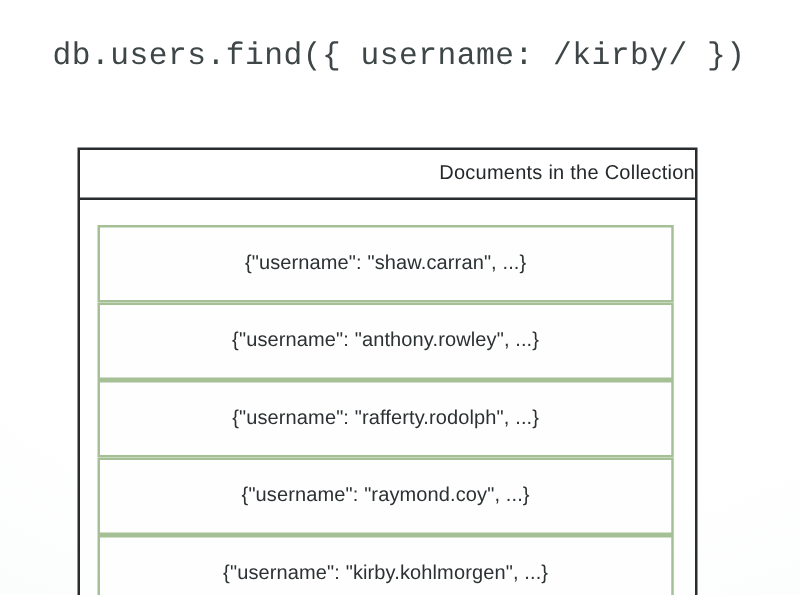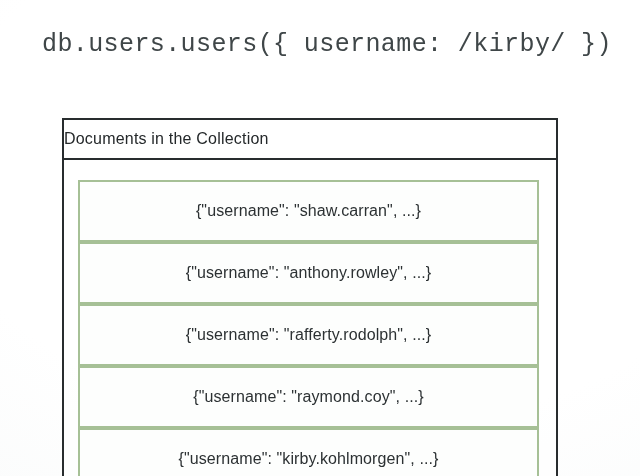--- a/index.html
+++ b/index.html
@@ -37,21 +37,21 @@
     box-sizing: border-box;
     border: 2px solid var(--box-border, #282c2e);
     background: rgba(255, 255, 255, 0.35);
   }
 
   .box-header {
     height: 38px;
     border-bottom: 2px solid var(--box-border, #282c2e);
     display: flex;
     align-items: center;
-    justify-content: flex-start;
+    justify-content: flex-end;
   }
   .box-title {
     font-size: 16px;
     color: #24282a;
     letter-spacing: 0.2px;
   }
 
   .box-body {
     padding: 20px 17px 0 14px;
   }
@@ -68,21 +68,21 @@
   .doc-label {
     font-size: 16px;
     color: #2c3133;
     letter-spacing: 0.1px;
     white-space: pre;
   }
 </style>
 </head>
 <body>
 
-<div class="code-line">db.users.users({ username: /kirby/ })</div>
+<div class="code-line">db.users.find({ username: /kirby/ })</div>
 
 <div class="collection-box">
 
   <div class="box-header">
     <span class="box-title">Documents in the Collection</span>
   </div>
 
   <div class="box-body">
 
     <div class="doc-row">

